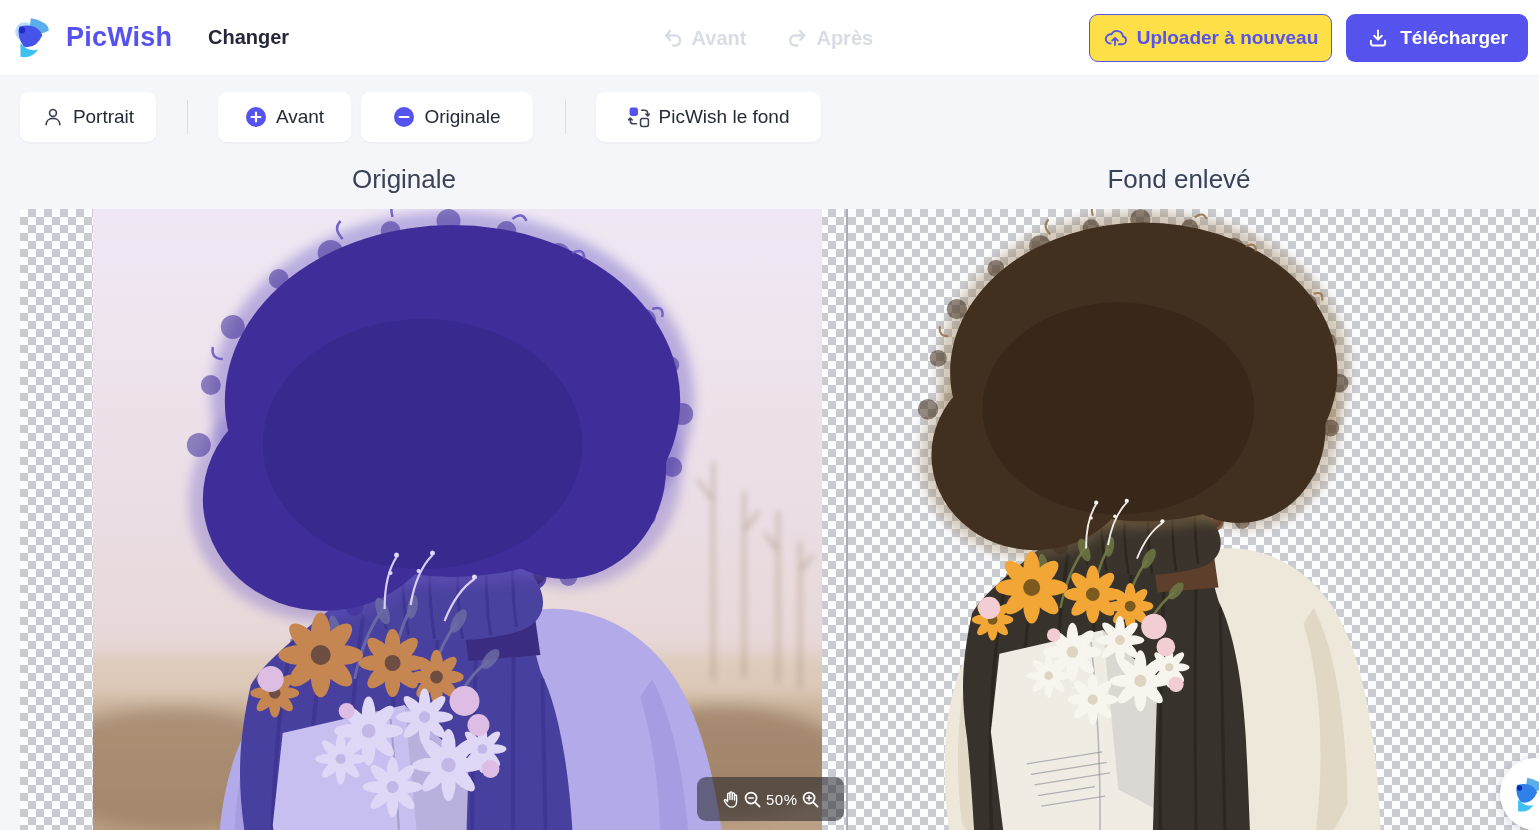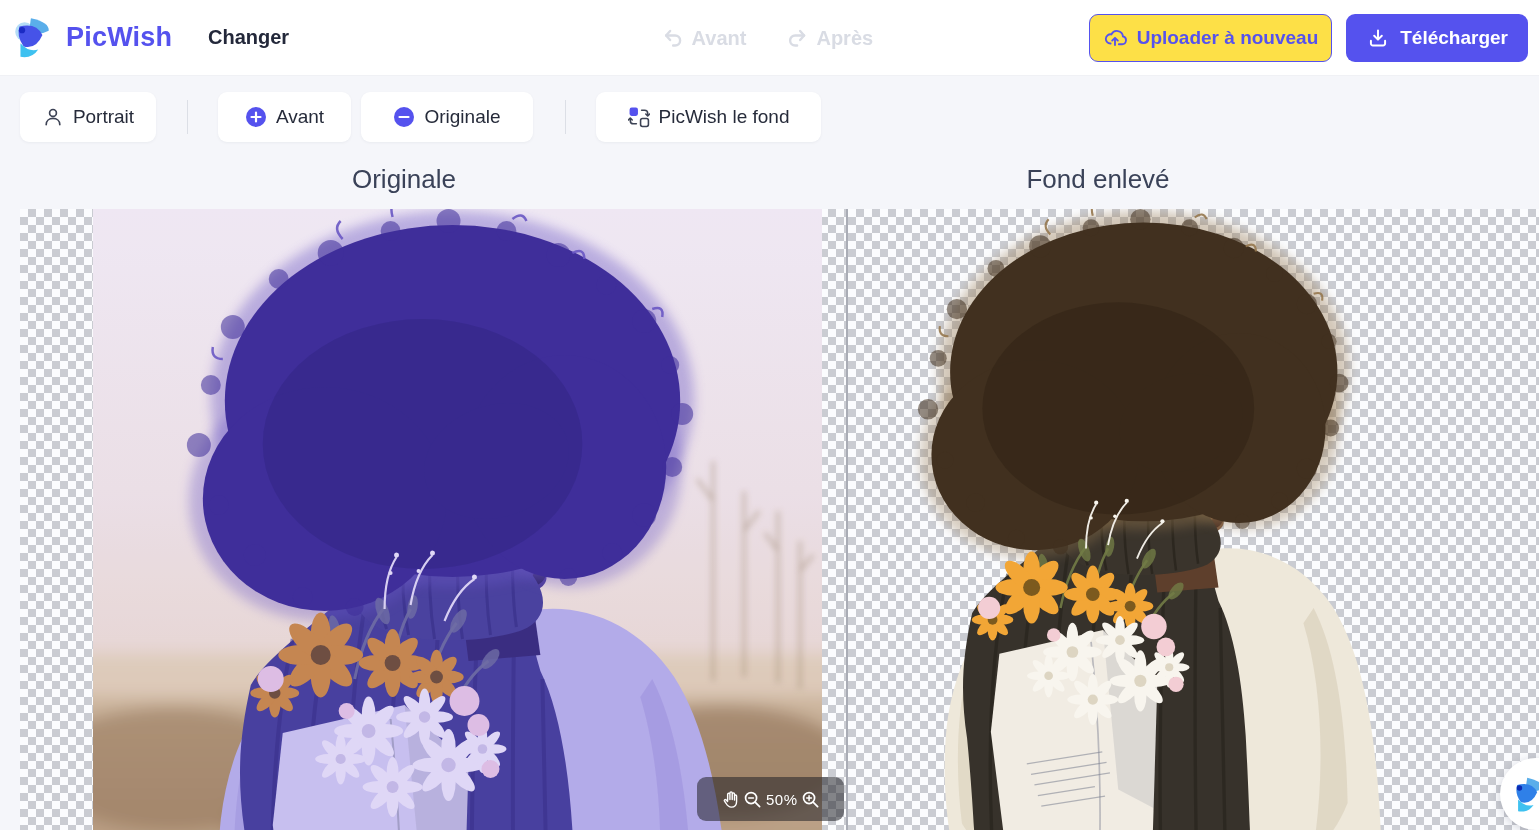--- a/index.html
+++ b/index.html
@@ -359,21 +359,21 @@
     <rect x="12" y="12" width="7.5" height="7.5" rx="1.8" stroke="#3c4254" stroke-width="1.5" fill="none"></rect>
     <path d="M13 4 h2.8 a3 3 0 0 1 3 3 v1.6" stroke="#3c4254" stroke-width="1.5" fill="none" stroke-linecap="round"></path>
     <path d="M17 7.6 l1.8 1.9 1.8-1.9" stroke="#3c4254" stroke-width="1.5" fill="none" stroke-linecap="round" stroke-linejoin="round"></path>
     <path d="M8 17 H5.2 a3 3 0 0 1-3-3 v-1.6" stroke="#3c4254" stroke-width="1.5" fill="none" stroke-linecap="round"></path>
     <path d="M.4 13.4 l1.8-1.9 1.8 1.9" stroke="#3c4254" stroke-width="1.5" fill="none" stroke-linecap="round" stroke-linejoin="round"></path>
   </svg>
   <span>PicWish le fond</span>
 </button>
 
 <div class="panel-title" style="left:404px">Originale</div>
-<div class="panel-title" style="left:1098px">Fond enlevé</div>
+<div class="panel-title" style="left:1179px">Fond enlevé</div>
 
 <div class="checker panel-left"></div>
 <div class="checker panel-right"></div>
 <div class="split-line"></div>
 
 <svg class="photo photo-left" viewBox="0 0 730 621" preserveAspectRatio="none">
   <rect width="730" height="621" fill="url(#skyGrad)"></rect>
   <g filter="url(#b8)">
     <rect x="-20" y="445" width="770" height="330" fill="url(#fieldGrad)"></rect>
     <ellipse cx="80" cy="560" rx="140" ry="62" fill="#8f7045" opacity=".5"></ellipse>

